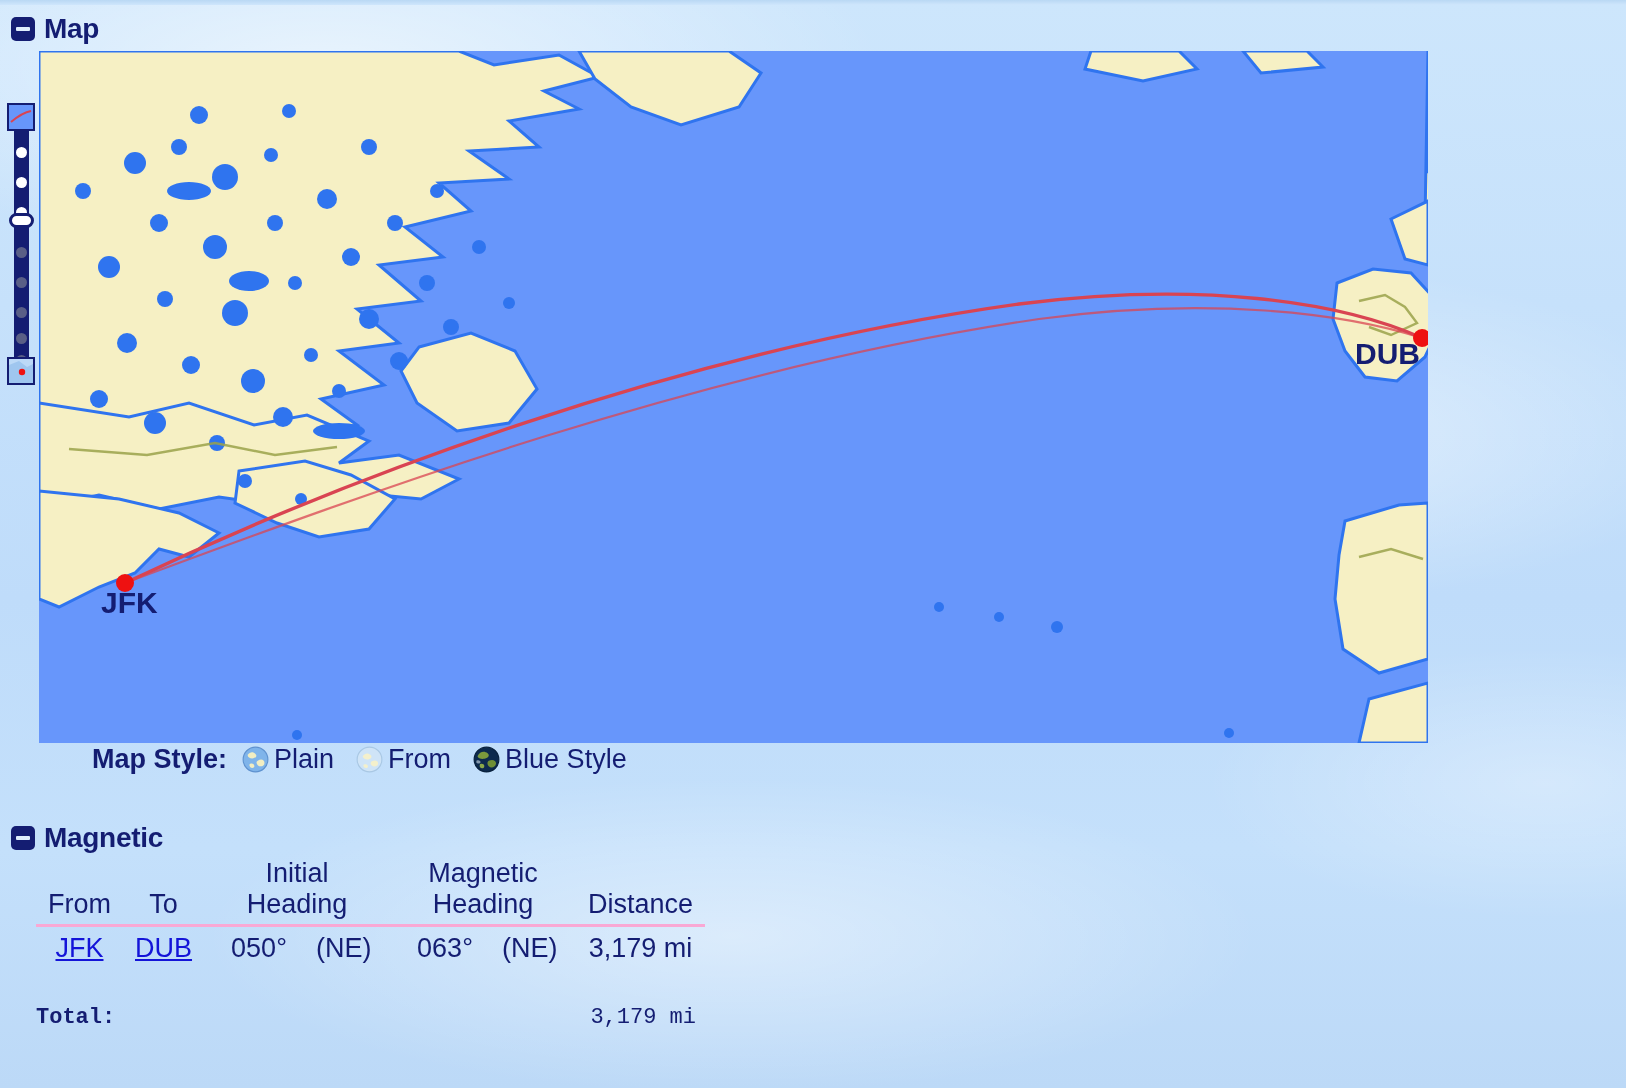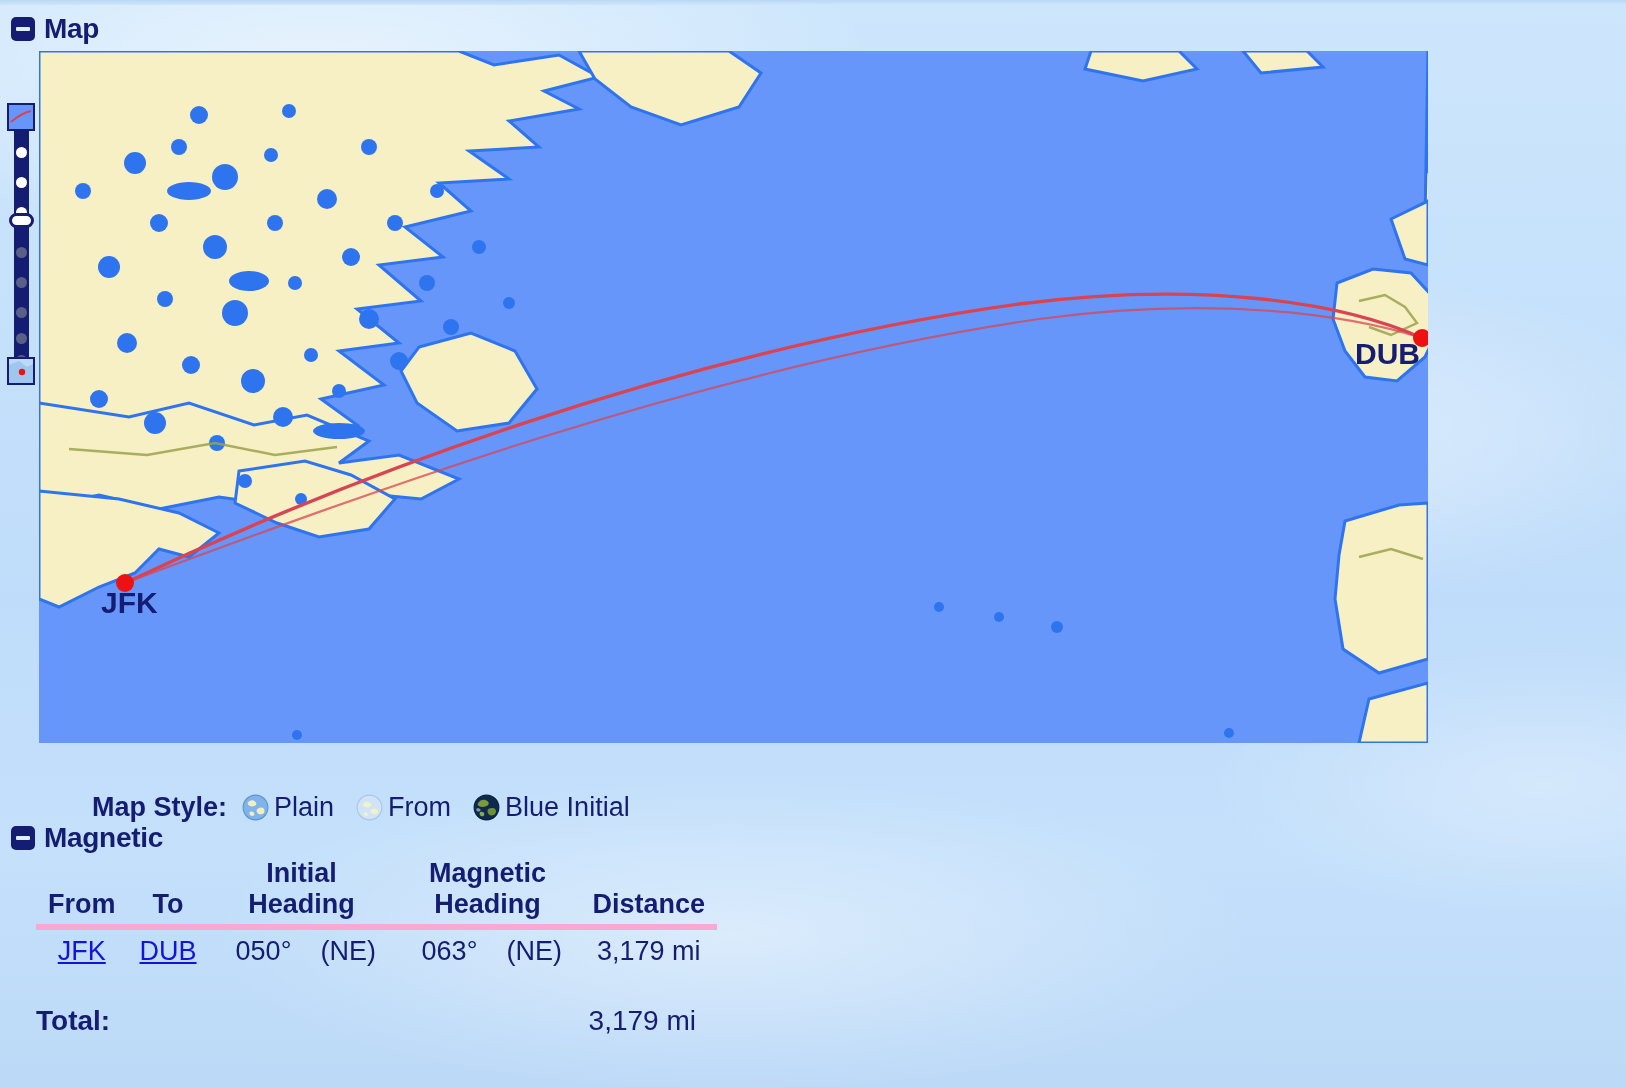--- a/index.html
+++ b/index.html
@@ -72,56 +72,56 @@
   }
   .zs-dot.on  { background: #ffffff; }
   .zs-dot.off { background: #5a5f86; }
   .zs-handle {
     position: absolute; left: 2px; width: 25px; height: 15px;
     background: #ffffff; border: 3px solid #141d72; border-radius: 8px;
   }
 
   
   .mapstyle-row {
-    position: absolute; left: 92px; top: 792px;
+    position: absolute; left: 92px; top: 744px;
     display: flex; align-items: center;
     font-size: 27px; font-weight: bold; color: #141d72;
     white-space: nowrap;
   }
   .ms-label { margin-right: 15px; }
   .ms-opt { display: flex; align-items: center; margin-right: 22px; cursor: pointer; }
   .ms-opt .ms-text { font-weight: normal; margin-left: 5px; color: #141d72; }
   .globe { width: 27px; height: 27px; flex: 0 0 auto; }
 
   
   .dist-table {
     position: absolute; left: 36px; top: 858px;
     border-collapse: collapse;
     font-size: 27px; color: #141d72;
   }
   .dist-table th {
-    font-weight: bold; text-align: center; padding: 0 12px 3px 12px;
-    border-bottom: 6px solid #f9a8d4; line-height: 1.16;
+    font-weight: normal; text-align: center; padding: 0 12px 3px 12px;
+    border-bottom: 3px solid #f9a8d4; line-height: 1.16;
     vertical-align: bottom;
   }
   .dist-table td {
     text-align: center; padding: 6px 12px 0 12px; white-space: nowrap;
   }
   .dist-table td.num { font-weight: normal; }
   .ap-link {
     color: #1414d8; text-decoration: underline; cursor: pointer; font-weight: normal;
   }
   .head-deg { display: inline-block; min-width: 86px; text-align: center; }
   .head-dir { display: inline-block; min-width: 76px; text-align: left; padding-left: 14px; }
 
   .total-row {
     position: absolute; left: 36px; top: 1005px;
     width: 662px;
     display: flex; justify-content: space-between; align-items: baseline;
-    font-size: 28px; font-weight: bold; color: #141d72;
+    font-size: 22px; font-weight: bold; color: #141d72; font-family: Liberation Mono, monospace;
   }
   .total-val { font-weight: normal; padding-right: 2px; }
 </style>
 </head>
 <body>
 
 <div class="topstrip"></div>
 
 <div class="sec-header" style="left:12px; top:13px;">
   <span class="toggle-box"></span>
@@ -293,21 +293,21 @@
 
   <span class="ms-opt">
     <svg class="globe" viewBox="0 0 24 24">
       <circle cx="12" cy="12" r="11" fill="#0d2a4d"></circle>
       <path d="M4,9 C6,5 10,4 13,6.5 C15.5,8.6 13,11 10,11.4 C7,11.8 4.6,10.8 4,9 Z" fill="#7c9a3c"></path>
       <path d="M14,13 C17.5,11.4 21,12.8 20.4,16 C19.8,19 16,20 14,18 C12.4,16.4 12.6,13.8 14,13 Z" fill="#6f8f35"></path>
       <path d="M6.5,16 C8.6,15.2 10.4,16.6 10,18.4 C9.6,20 7.2,20.2 6.3,18.9 C5.7,18 5.8,16.3 6.5,16 Z" fill="#8aa84a"></path>
       <path d="M3,13 C5,12 7,13 6.6,14.6 C6.2,16 3.6,15.8 3,14.6 Z" fill="#b9c9d6" opacity="0.7"></path>
       <circle cx="12" cy="12" r="11" fill="none" stroke="#08203c" stroke-width="1"></circle>
     </svg>
-    <span class="ms-text">Blue Initial</span>
+    <span class="ms-text">Blue Style</span>
   </span>
 </div>
 
 <div class="sec-header" style="left:12px; top:822px;">
   <span class="toggle-box"></span>
   <span>Magnetic</span>
 </div>
 
 <table class="dist-table">
   <thead>

